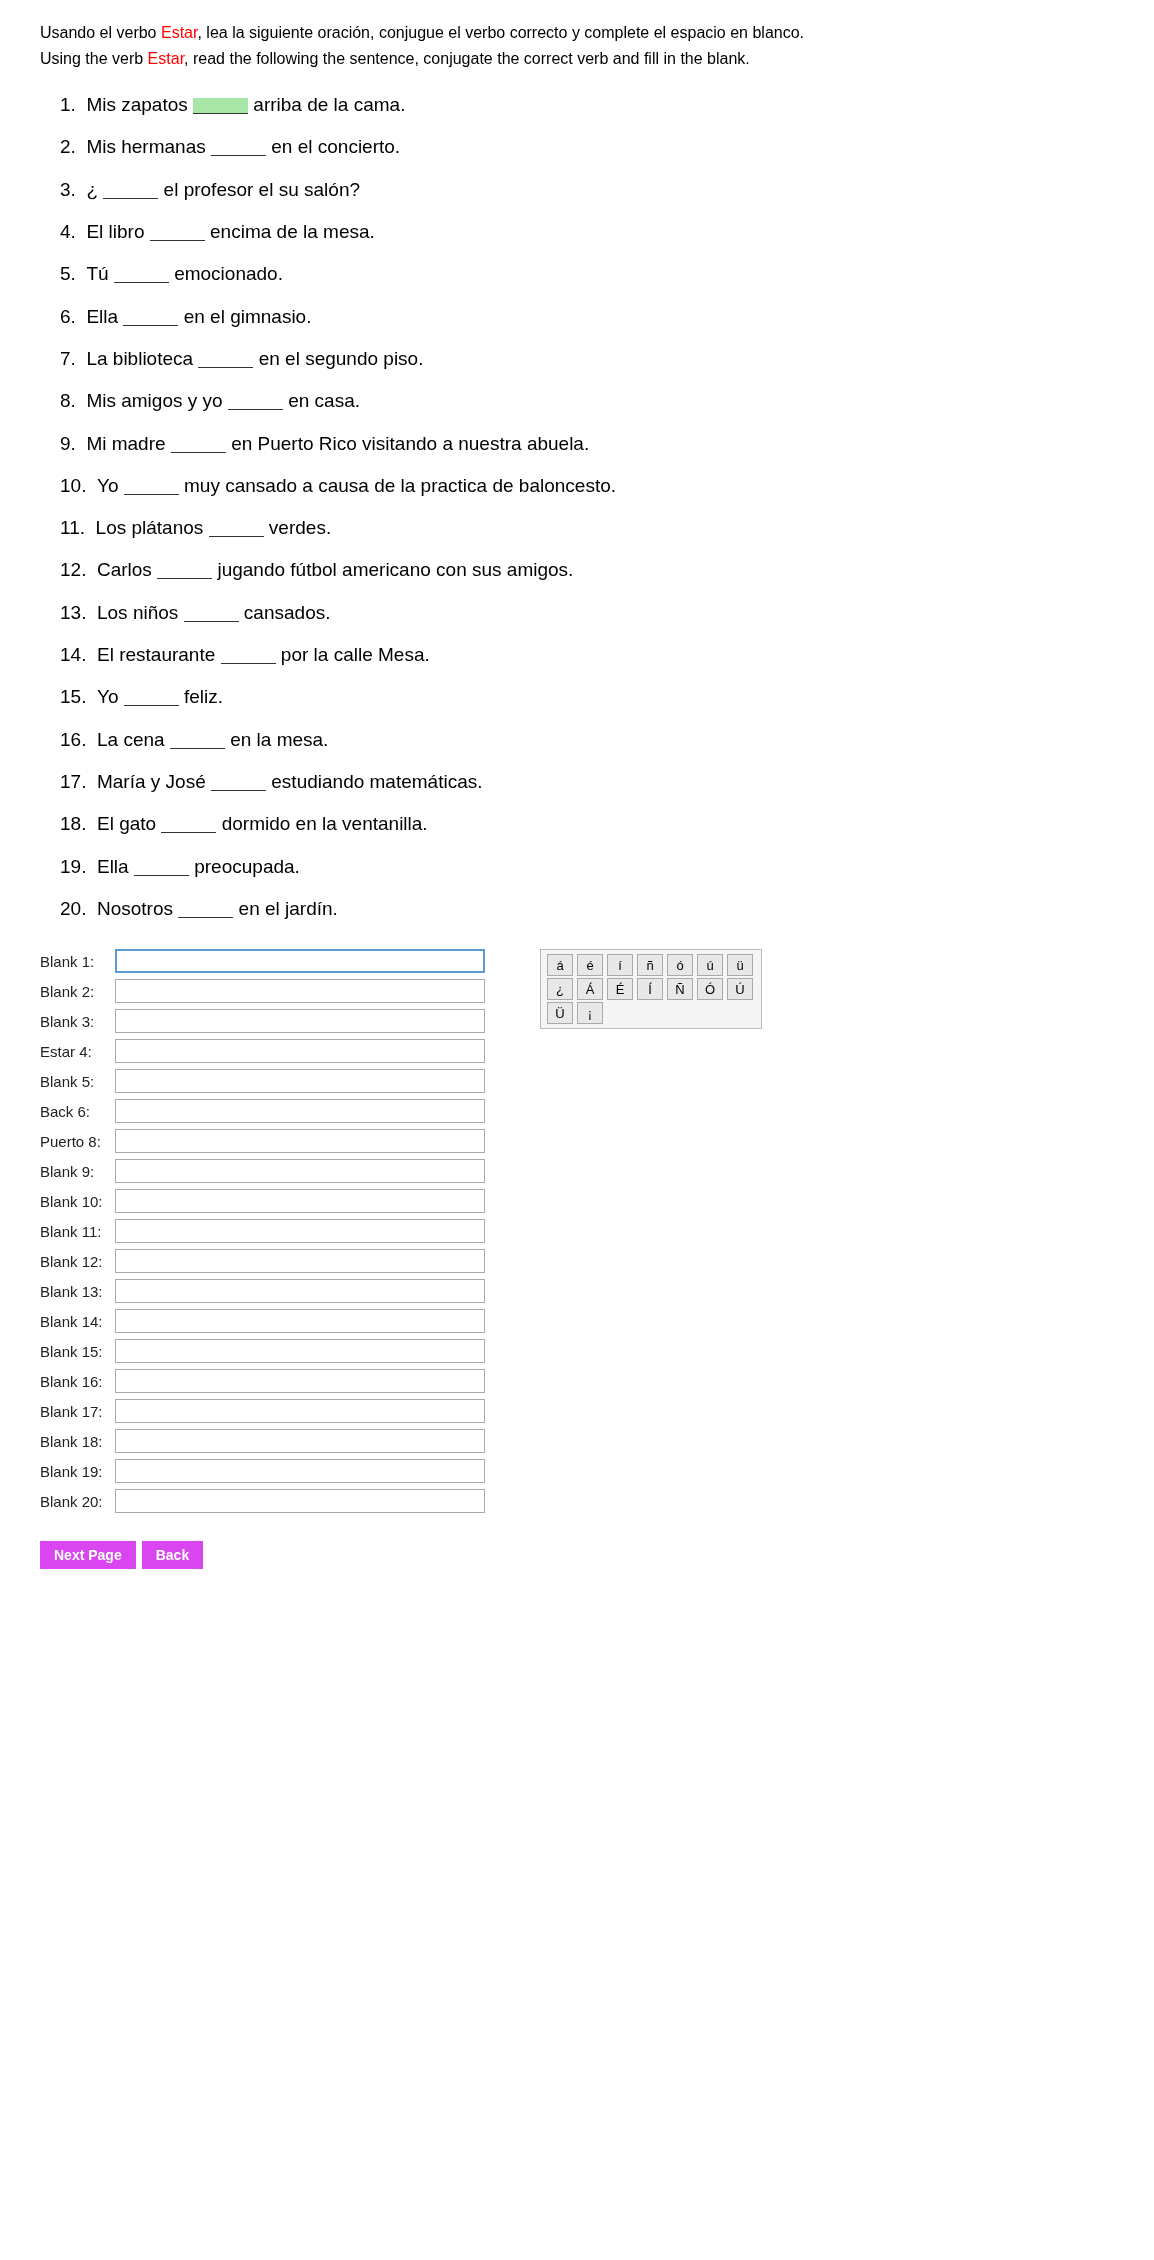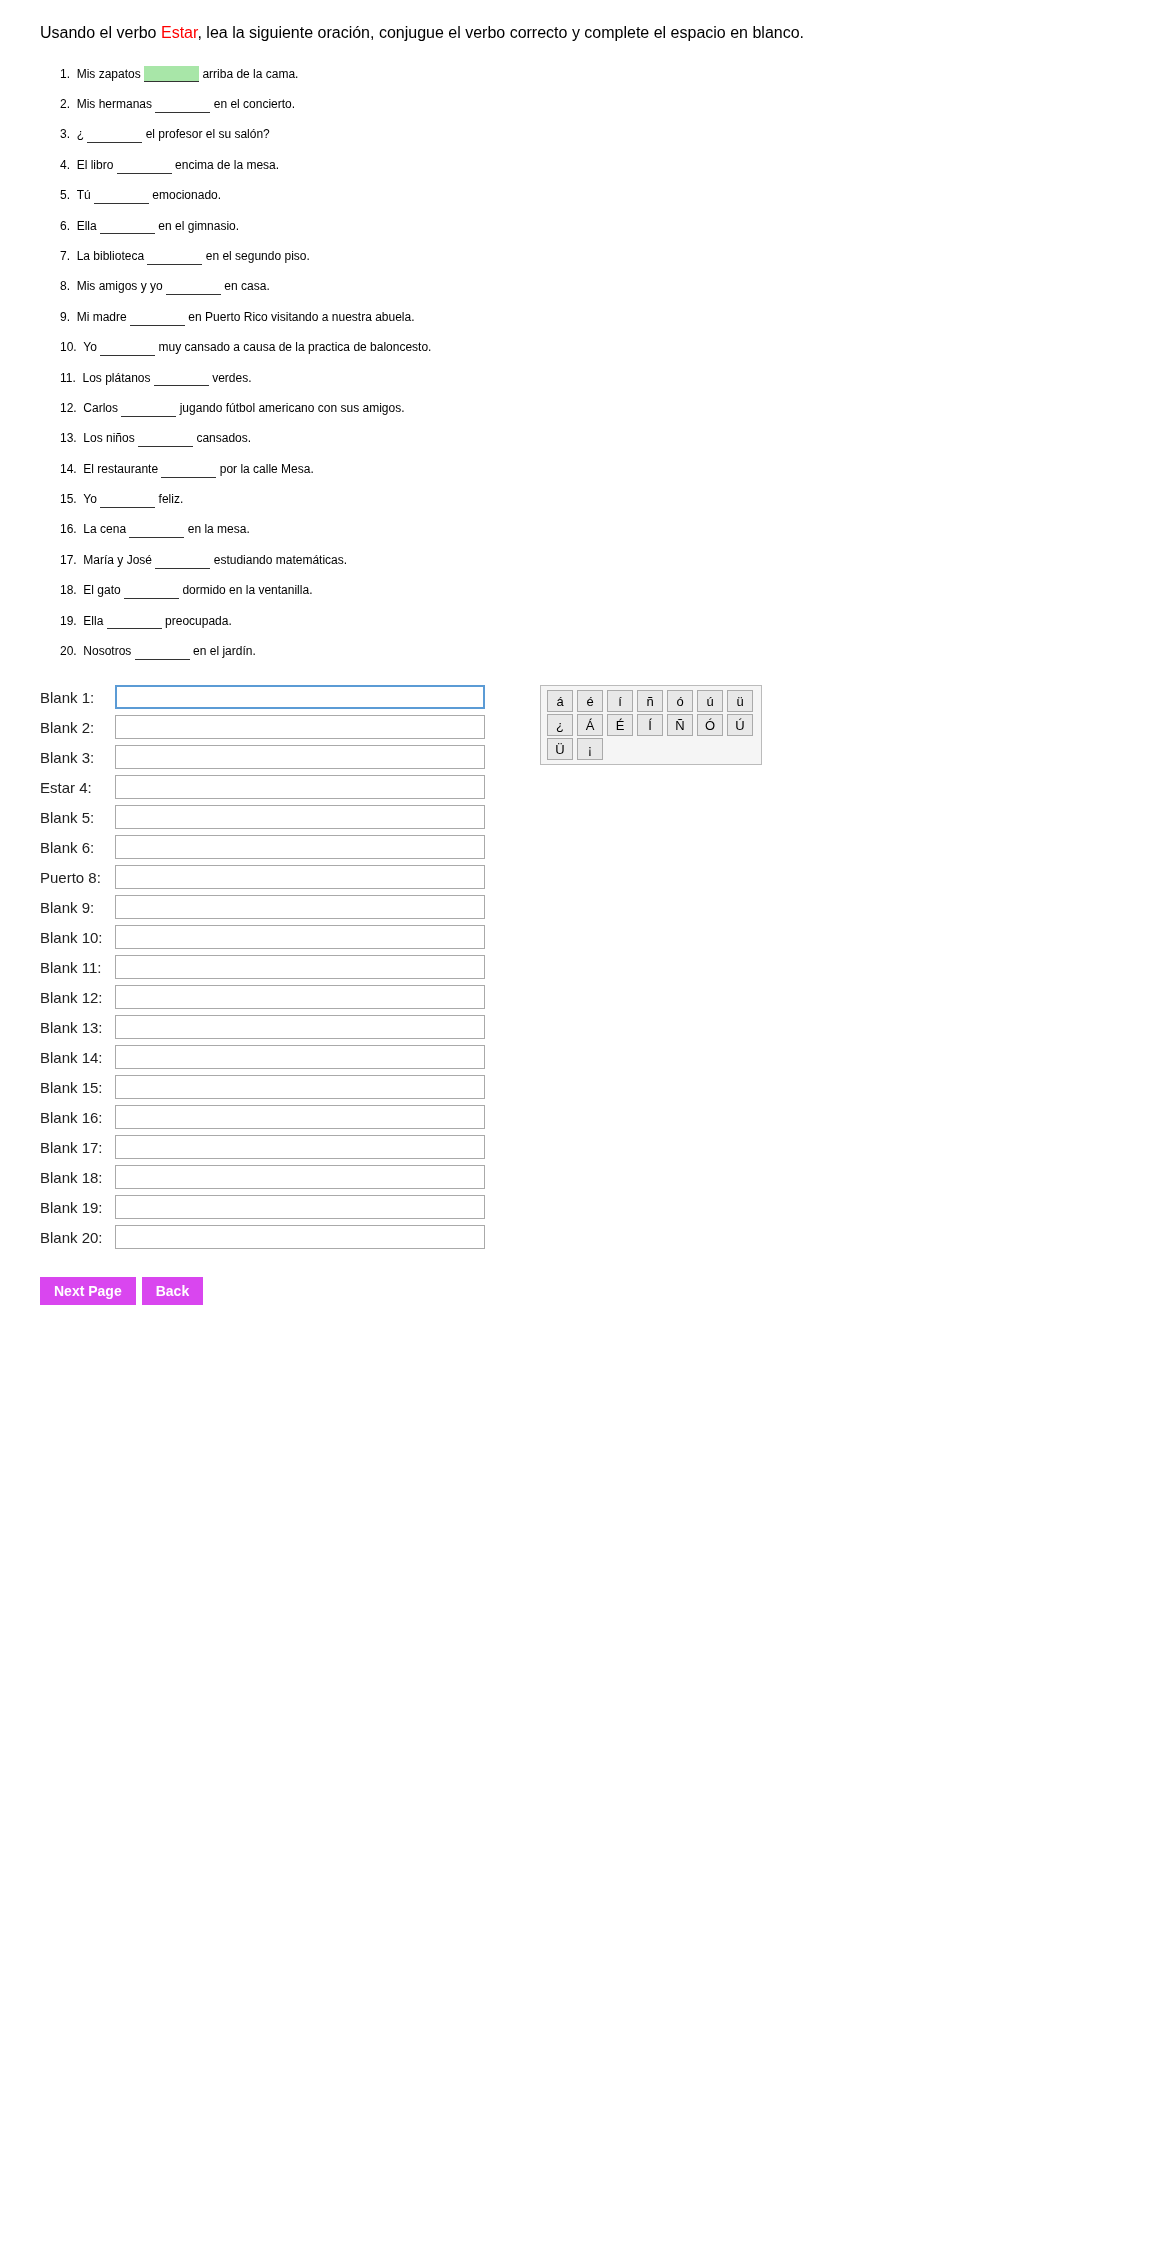--- a/index.html
+++ b/index.html
@@ -28,21 +28,21 @@
       display: inline-block;
       min-width: 55px;
     }
     .sentences-list {
       list-style: none;
       margin-left: 20px;
       margin-bottom: 24px;
     }
     .sentences-list li {
       margin-bottom: 10px;
-      font-size: 12px;
+      font-size: 19px;
       line-height: 1.7;
     }
     .blank {
       display: inline-block;
       border-bottom: 1.5px solid #333;
       min-width: 55px;
       height: 16px;
       vertical-align: middle;
     }
     .answer-section {
@@ -114,20 +114,23 @@
 </head>
 <body>
 
 <div class="page">
 
   <div class="instructions">
     <span>
       Usando el verbo <span class="estar-red">Estar</span>, lea la siguiente oración, conjugue el verbo correcto y complete el espacio en blanco.
     </span>
     <br>
+    <span>
+      Using the verb <span class="estar-red">Estar</span>, read the following the sentence, conjugate the correct verb and fill in the blank.
+    </span>
   </div>
 
   <ol class="sentences-list">
     <li>
       <span>1.&nbsp;&nbsp;Mis zapatos&nbsp;</span><span class="estar-green blank">&nbsp;&nbsp;&nbsp;&nbsp;&nbsp;</span><span>&nbsp;arriba de la cama.</span>
     </li>
     <li>
       <span>2.&nbsp;&nbsp;Mis hermanas&nbsp;<span class="blank">&nbsp;&nbsp;&nbsp;&nbsp;&nbsp;</span>&nbsp;en el concierto.</span>
     </li>
     <li>
@@ -221,21 +224,21 @@
     </div>
     <div class="answer-row">
       <span class="answer-label">Estar 4:</span>
       <input class="answer-input" type="text" style="">
     </div>
     <div class="answer-row">
       <span class="answer-label">Blank 5:</span>
       <input class="answer-input" type="text" style="">
     </div>
     <div class="answer-row">
-      <span class="answer-label">Blank 6:</span>
+      <span class="answer-label">Back 6:</span>
       <input class="answer-input" type="text" style="">
     </div>
     <div class="answer-row">
       <span class="answer-label">Puerto 8:</span>
       <input class="answer-input" type="text" style="">
     </div>
     <div class="answer-row">
       <span class="answer-label">Blank 9:</span>
       <input class="answer-input" type="text" style="">
     </div>

